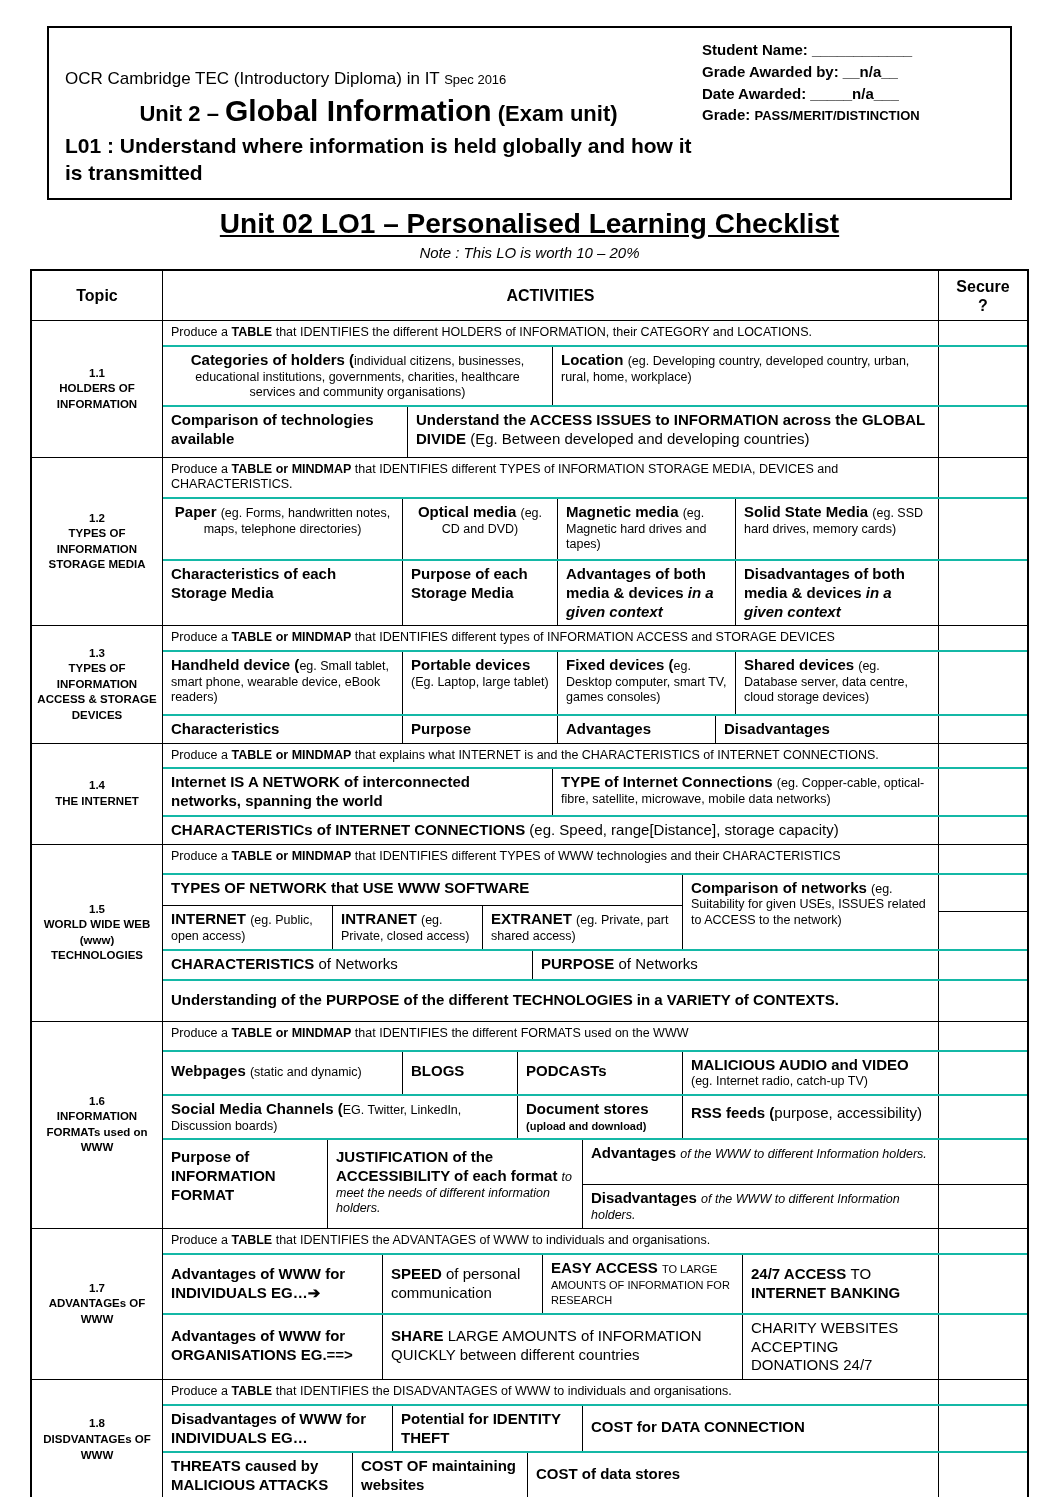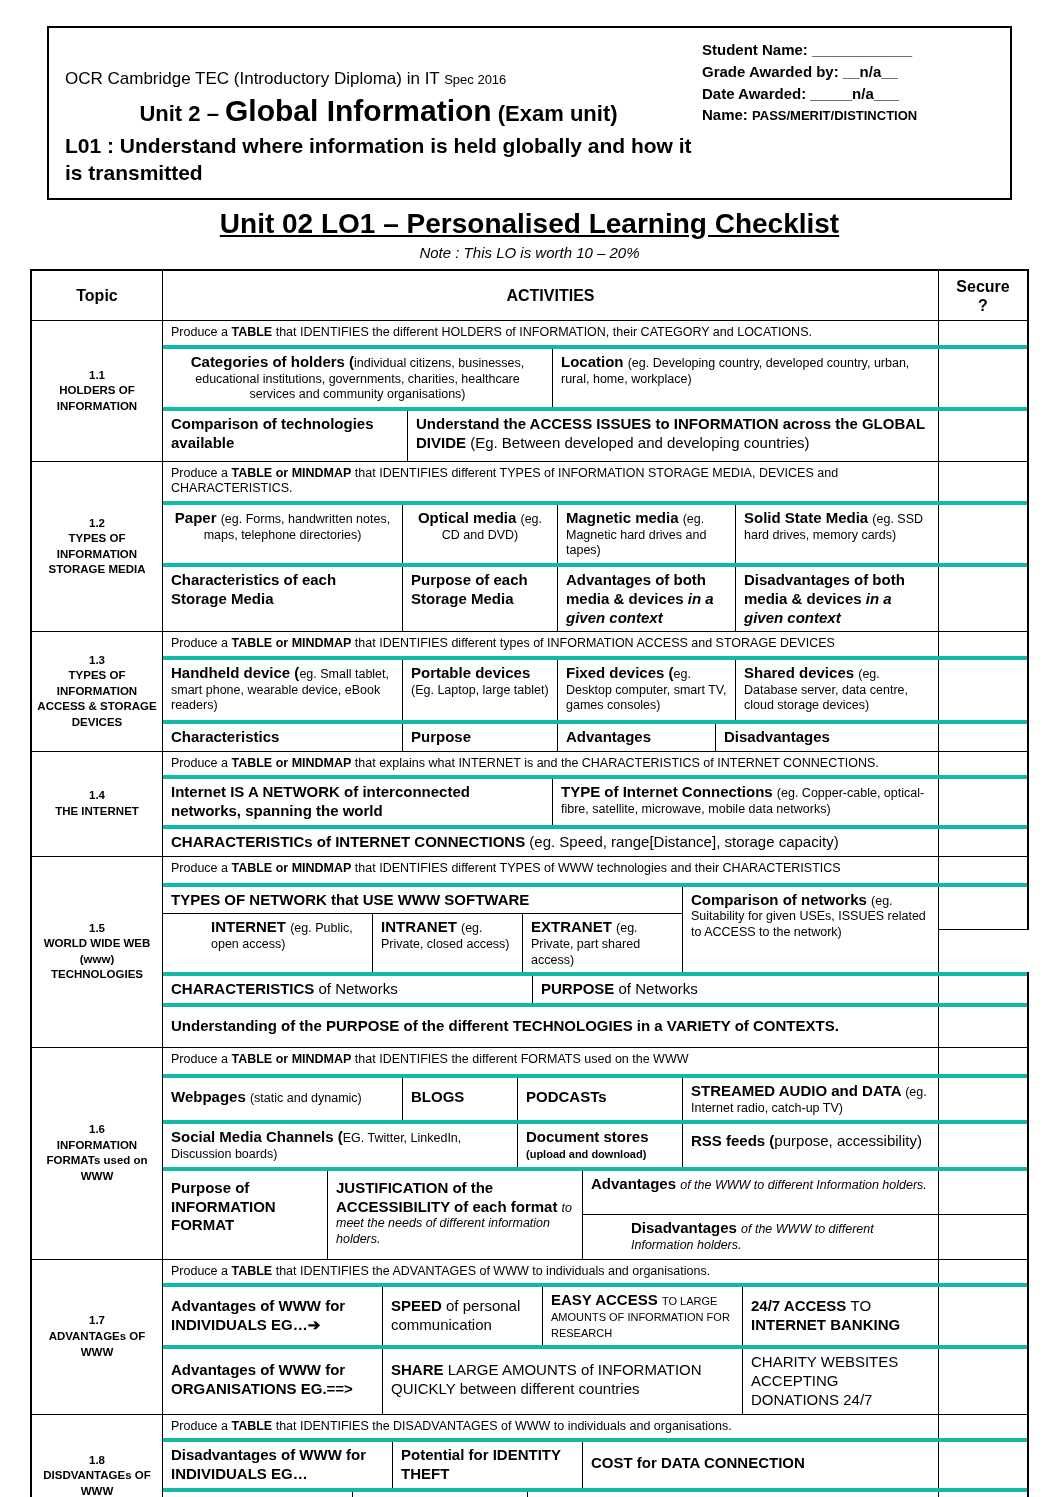--- a/index.html
+++ b/index.html
@@ -50,32 +50,32 @@
   .section { display: flex; border-bottom: 1px solid #000; }
   .section:last-child { border-bottom: none; }
   .topic-cell {
     width: 131px; flex: none;
     border-right: 1px solid #000;
     display: flex; align-items: center; justify-content: center;
     text-align: center; font-weight: bold; font-size: 11.5px;
     white-space: pre-line; line-height: 1.35; padding: 4px 2px;
   }
   .section-body { flex: 1; display: flex; flex-direction: column; }
-  .arow { display: flex; align-items: stretch; border-bottom: 4px solid #14b8a6; }
+  .arow { display: flex; align-items: stretch; border-bottom: 2px solid #14b8a6; }
   .arow:last-child { border-bottom: none; }
   .acell {
     border-right: 1px solid #000;
     padding: 4px 8px; font-size: 12.5px; line-height: 1.25;
   }
   .acell.tc { text-align: center; }
   .grow { flex: 1; }
   .secure-cell { width: 88px; flex: none; background: #fff; }
   .ncol { display: flex; flex-direction: column; }
   .nrow { display: flex; border-bottom: 1px solid #000; flex: 1; }
-  .nrow:last-child { border-bottom: none; margin-left: 40px; }
+  .nrow:last-child { border-bottom: none; }
 
   
   .b { font-weight: bold; }
   .i { font-style: italic; }
   .lg { font-size: 15px; }
   .sm { font-size: 11px; }
 </style>
 </head>
 <body>
 
@@ -84,21 +84,21 @@
   <div class="header-box">
     <div class="hb-left">
       <div class="course-line"><span>OCR Cambridge TEC (Introductory Diploma) in IT </span><span class="sm">Spec 2016</span></div>
       <div class="unit-line"><span class="b">Unit 2 – </span><span class="b xl">Global Information</span><span class="b"> (Exam unit)</span></div>
       <div class="lo-line">L01 : Understand where information is held globally and how it is transmitted</div>
     </div>
     <div class="hb-right">
       <div>Student Name: ____________</div>
       <div>Grade Awarded by: __n/a__</div>
       <div>Date Awarded: _____n/a___</div>
-      <div><span class="b">Name: </span><span class="b sm">PASS/MERIT/DISTINCTION</span></div>
+      <div><span class="b">Grade: </span><span class="b sm">PASS/MERIT/DISTINCTION</span></div>
     </div>
   </div>
 
   <div class="title">Unit 02 LO1 – Personalised Learning Checklist</div>
   <div class="subtitle">Note : This LO is worth 10 – 20%</div>
 
   <div class="bigtable">
 
     <div class="thead">
       <div class="hcell topic-col">Topic</div>
@@ -254,21 +254,21 @@
 WWW</div>
       <div class="section-body">
         <div class="arow" style="min-height:30px">
           <div class="acell grow"><span>Produce a </span><span class="b">TABLE or MINDMAP</span><span> that IDENTIFIES the different FORMATS used on the WWW</span></div>
           <div class="secure-cell"></div>
         </div>
         <div class="arow" style="min-height:42px">
           <div class="acell" style="width:240px;padding-top:10px"><span class="b lg">Webpages </span><span>(static and dynamic)</span></div>
           <div class="acell" style="width:115px;padding-top:10px"><span class="b lg">BLOGS</span></div>
           <div class="acell" style="width:165px;padding-top:10px"><span class="b lg">PODCASTs</span></div>
-          <div class="acell grow"><span class="b lg">STREAMED AUDIO and DATA </span><span>(eg. Internet radio, catch-up TV)</span></div>
+          <div class="acell grow"><span class="b lg">MALICIOUS AUDIO and VIDEO </span><span>(eg. Internet radio, catch-up TV)</span></div>
           <div class="secure-cell"></div>
         </div>
         <div class="arow" style="min-height:40px">
           <div class="acell" style="width:355px"><span class="b lg">Social Media Channels (</span><span>EG. Twitter, LinkedIn, Discussion boards)</span></div>
           <div class="acell" style="width:165px"><span class="b lg">Document stores </span><span class="b sm">(upload and download)</span></div>
           <div class="acell grow" style="padding-top:8px"><span class="b lg">RSS feeds (</span><span class="lg">purpose, accessibility)</span></div>
           <div class="secure-cell"></div>
         </div>
         <div class="arow" style="min-height:88px">
           <div class="acell" style="width:165px;padding-top:8px"><span class="b lg">Purpose of INFORMATION FORMAT</span></div>

